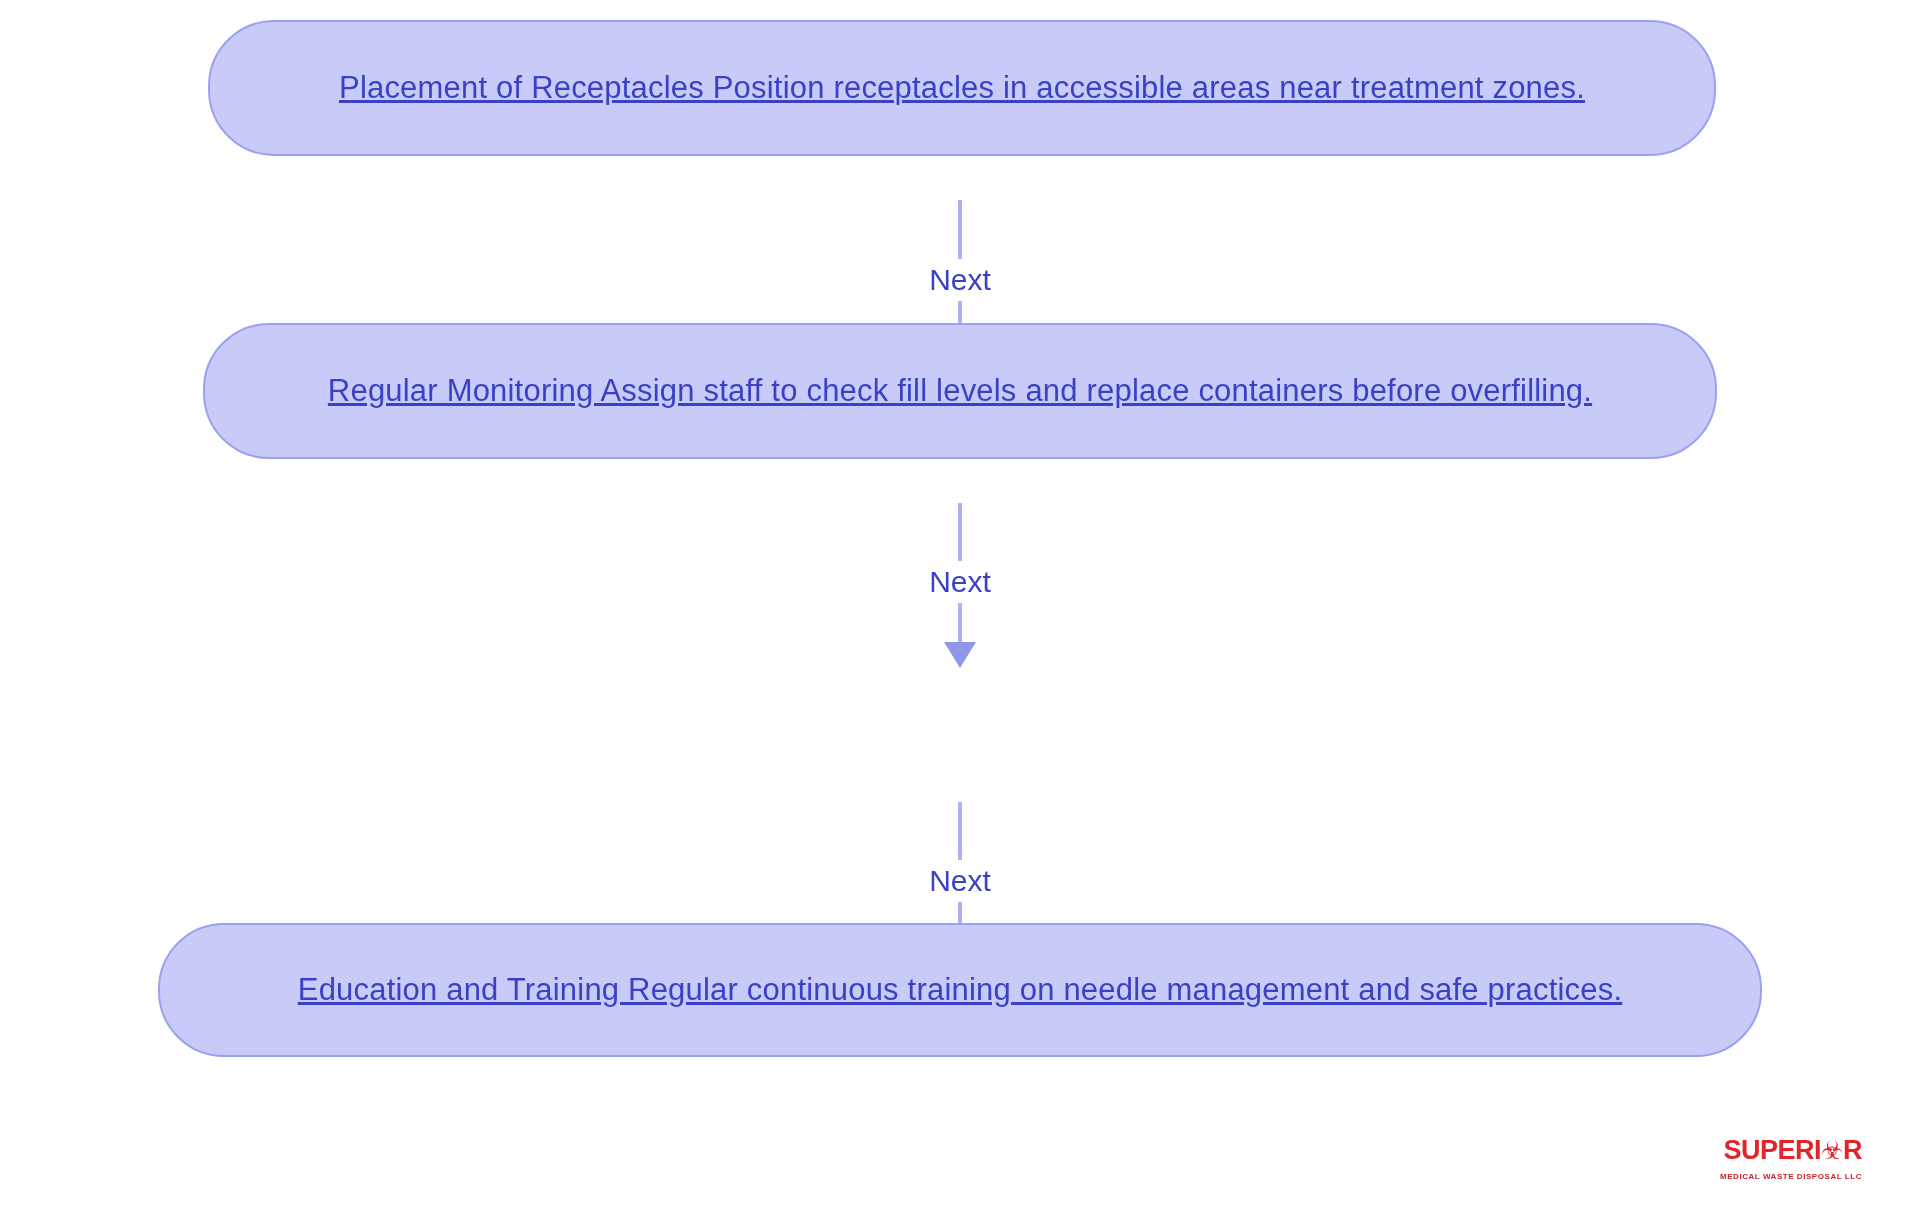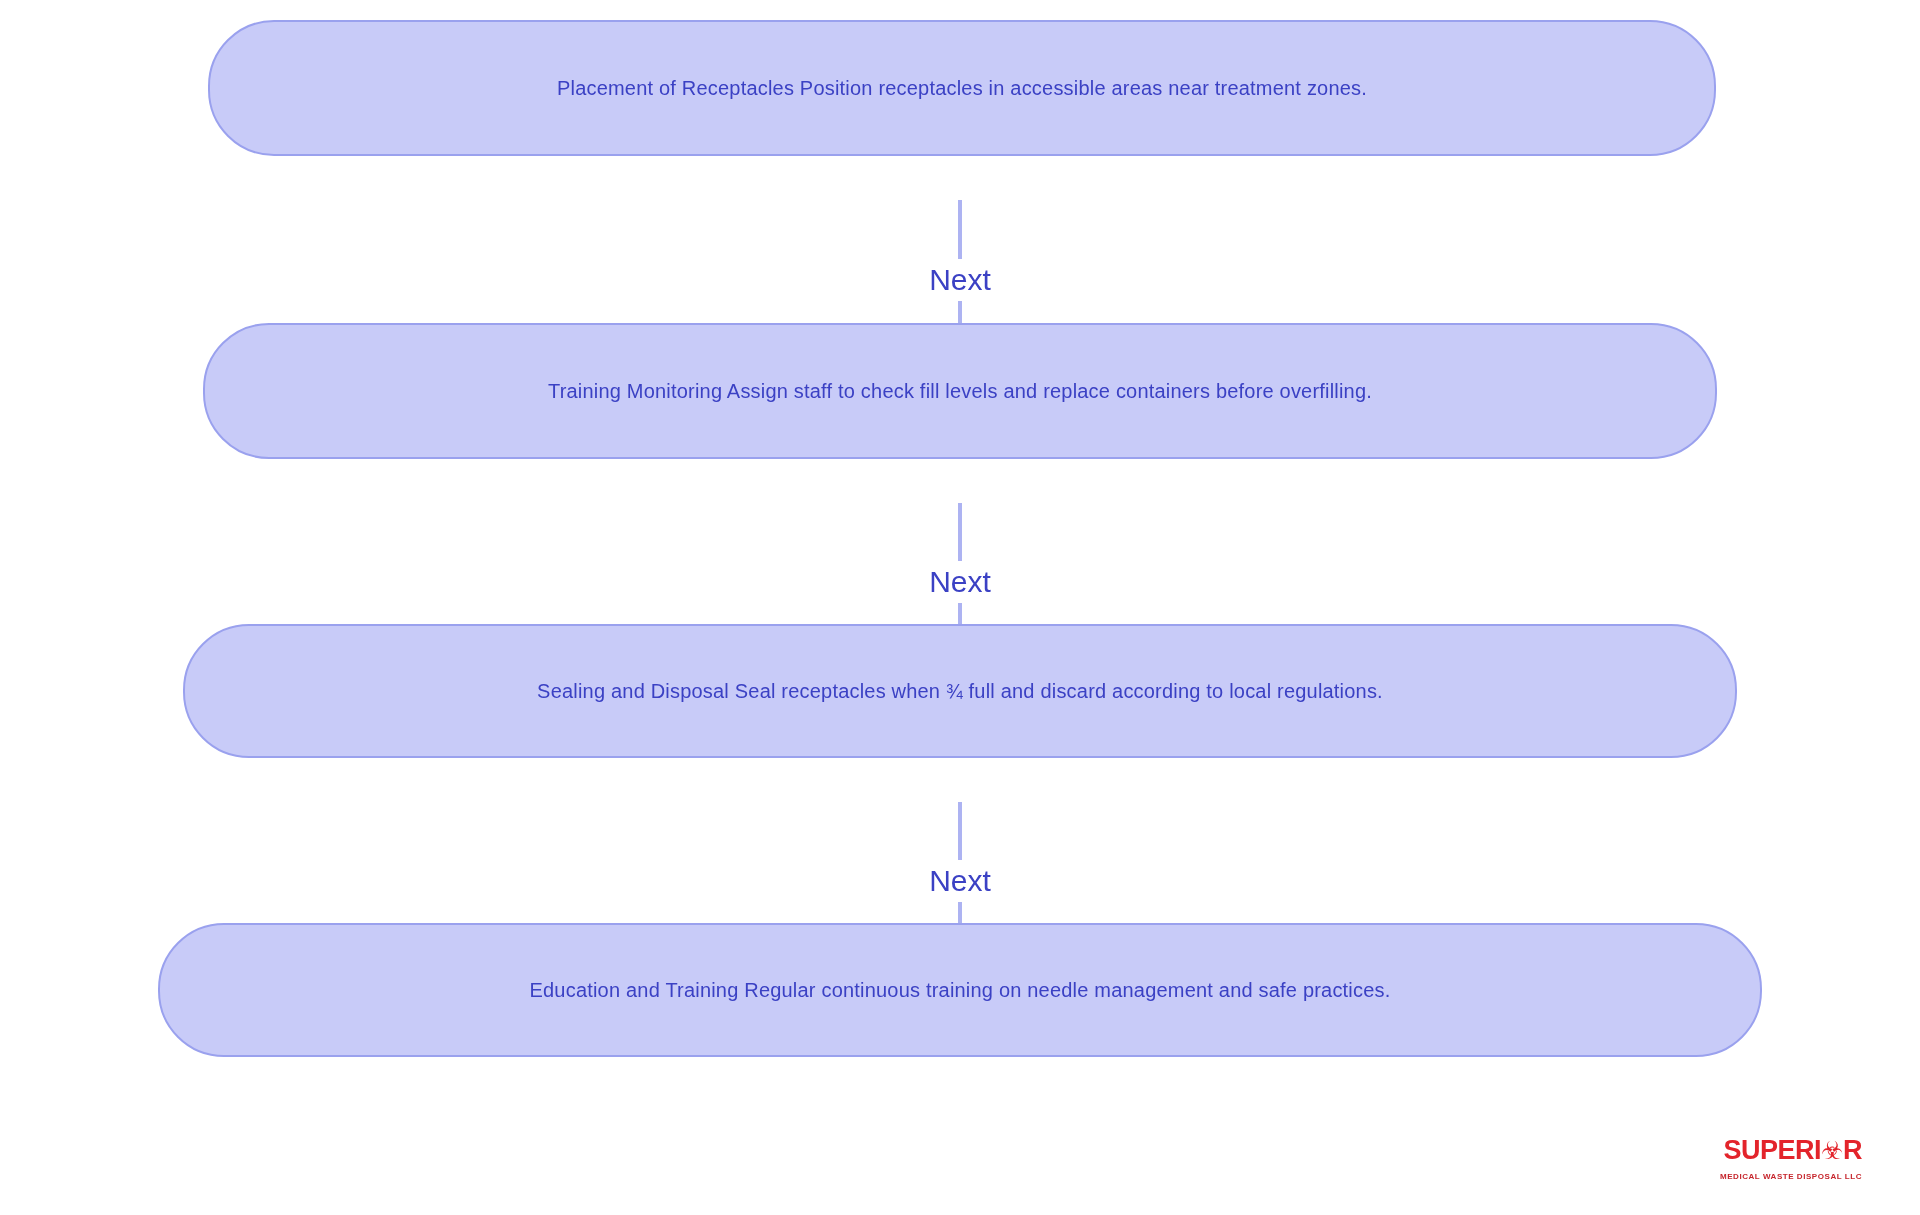--- a/index.html
+++ b/index.html
@@ -30,25 +30,26 @@
     background: var(--node-fill);
     border: 2px solid var(--node-border);
     border-radius: 66px;
     display: flex;
     align-items: center;
     justify-content: center;
     text-align: center;
   }
   .node-text {
     color: var(--node-text);
-    font-size: 20px;
+    font-size: 31px;
     letter-spacing: 0.2px;
     line-height: 1.2;
     padding: 0 40px;
     white-space: nowrap;
+    text-decoration: underline;
   }
   
   .connector {
     position: absolute;
     width: 48px;
     margin-top: 44px;
   }
   .edge-line {
     position: absolute;
     left: 50%;
@@ -118,32 +119,29 @@
     <span class="node-text">Placement of Receptacles Position receptacles in accessible areas near treatment zones.</span>
   </div>
 
   <div class="connector" style="left:936px; top:156px; height:167px;">
     <div class="edge-line"></div>
     <div class="edge-head"></div>
     <div class="edge-label">Next</div>
   </div>
 
   <div class="node" style="left:203px; top:323px; width:1514px; height:136px;">
-    <span class="node-text">Training Monitoring Assign staff to check fill levels and replace containers before overfilling.</span>
+    <span class="node-text">Regular Monitoring Assign staff to check fill levels and replace containers before overfilling.</span>
   </div>
 
   <div class="connector" style="left:936px; top:459px; height:165px;">
     <div class="edge-line"></div>
     <div class="edge-head"></div>
     <div class="edge-label">Next</div>
   </div>
 
-  <div class="node" style="left:183px; top:624px; width:1554px; height:134px;">
-    <span class="node-text">Sealing and Disposal Seal receptacles when ¾ full and discard according to local regulations.</span>
-  </div>
 
   <div class="connector" style="left:936px; top:758px; height:165px;">
     <div class="edge-line"></div>
     <div class="edge-head"></div>
     <div class="edge-label">Next</div>
   </div>
 
   <div class="node" style="left:158px; top:923px; width:1604px; height:134px;">
     <span class="node-text">Education and Training Regular continuous training on needle management and safe practices.</span>
   </div>

